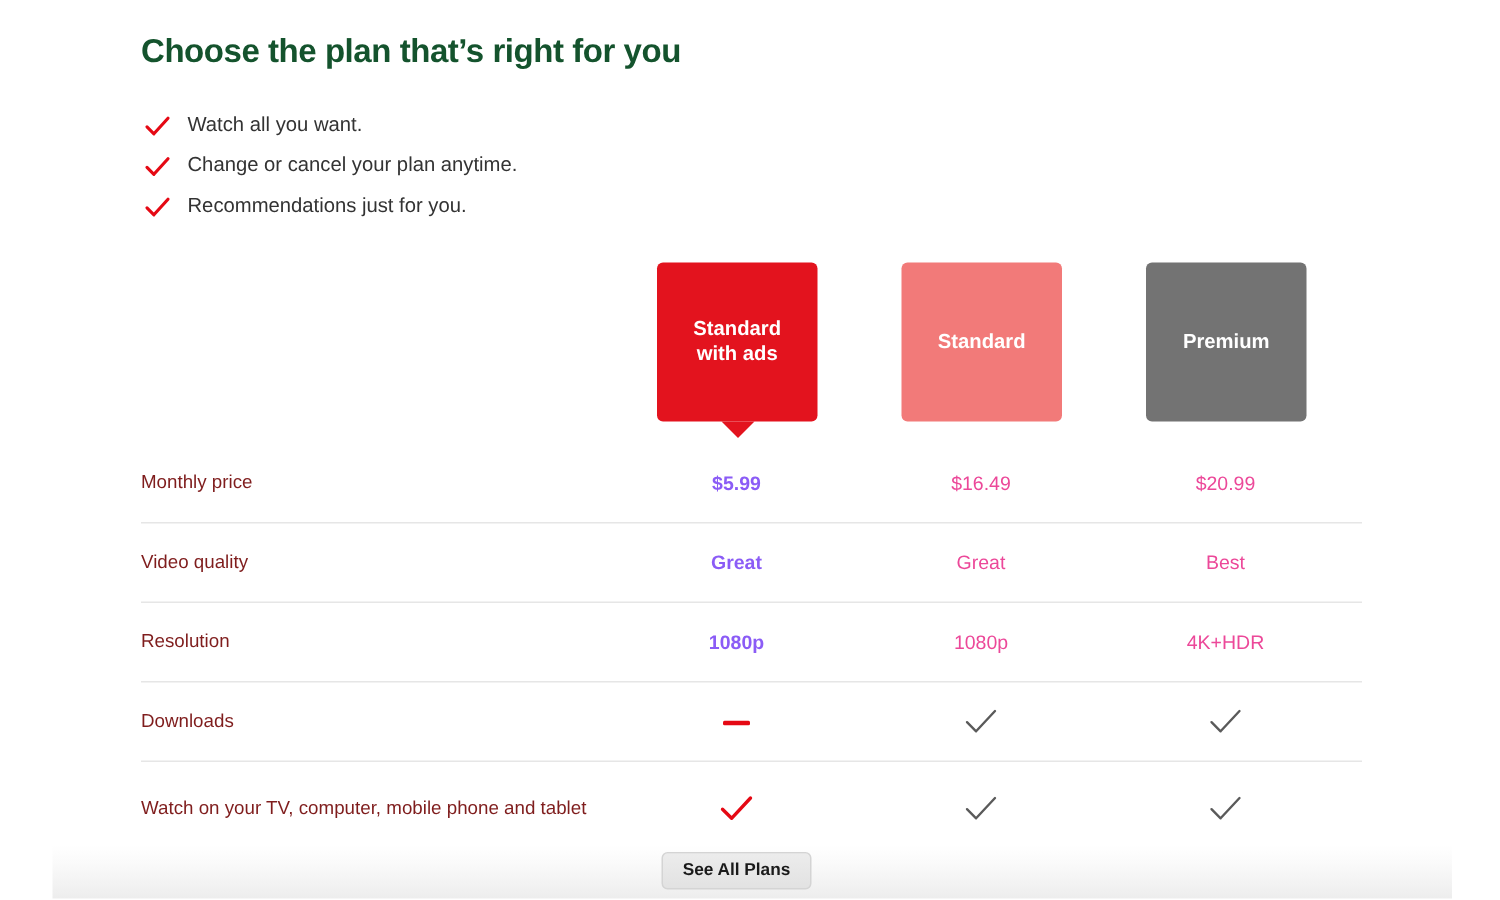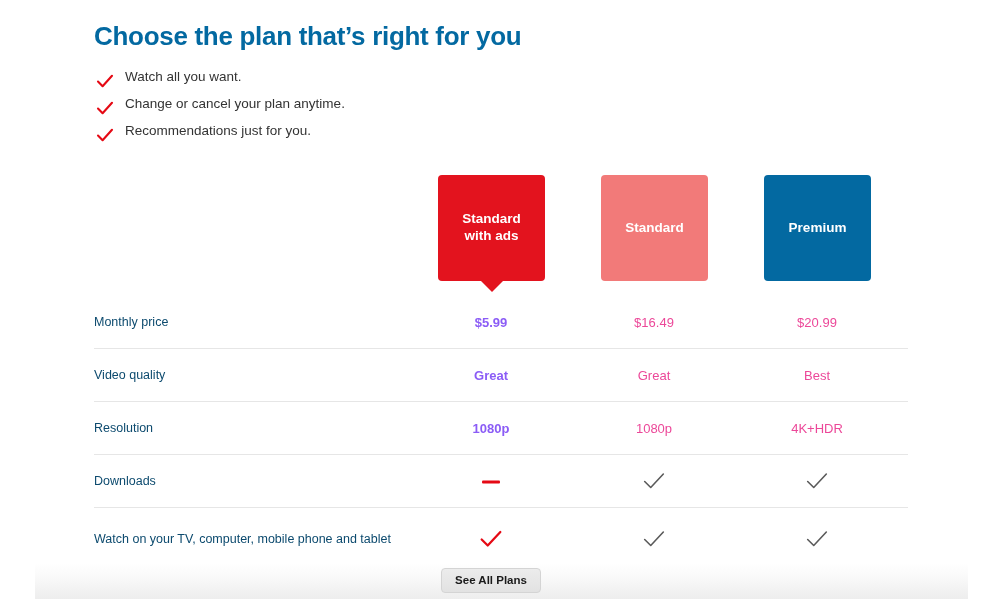--- a/index.html
+++ b/index.html
@@ -20,36 +20,37 @@
     position: relative;
     width: 1000px;
     height: 600px;
   }
 
   
   .headline {
     position: absolute;
     left: 94px;
     top: 21px;
-    font-size: 26px;
+    font-size: 22px;
     font-weight: bold;
     letter-spacing: -0.3px;
-    color: #0369a1;
+    color: #14532d;
     white-space: nowrap;
   }
 
   
   .bullets {
     position: absolute;
     left: 94px;
     top: 70px;
     width: 520px;
   }
   .bullet-row {
     display: flex;
+    align-items: center;
     height: 27px;
   }
   .bullet-check {
     width: 22px;
     height: 22px;
     flex: 0 0 22px;
     display: block;
   }
   .bullet-label {
     font-size: 13.5px;
@@ -115,21 +116,21 @@
   .trow.tall { height: 62px; }
   .trow:first-child { border-top: none; }
 
   .feature-label {
     position: absolute;
     left: 0;
     top: 50%;
     transform: translateY(-50%);
     width: 330px;
     font-size: 12.5px;
-    color: #0c4a6e;
+    color: #7f1d1d;
     line-height: 1.35;
   }
 
   .cell {
     position: absolute;
     top: 50%;
     transform: translateY(-50%);
     width: 120px;
     text-align: center;
     font-size: 13px;
@@ -224,21 +225,21 @@
       <span>
         <span>Standard</span><br><span>with ads</span>
       </span>
       <span class="card-arrow" id="card0arrow" style="border-top: 11px solid rgb(227, 19, 30);"></span>
     </div>
 
     <div class="card card-1" id="card1" style="background: rgb(242, 122, 121);">
       <span>Standard</span>
     </div>
 
-    <div class="card card-2" id="card2" style="background: #0369a1;">
+    <div class="card card-2" id="card2" style="background: #737373;">
       <span>Premium</span>
     </div>
 
   </div>
 
   <div class="table">
 
     <div class="trow">
       <div class="feature-label">Monthly price</div>
       <div class="cell cell-0 accent">$5.99</div>

